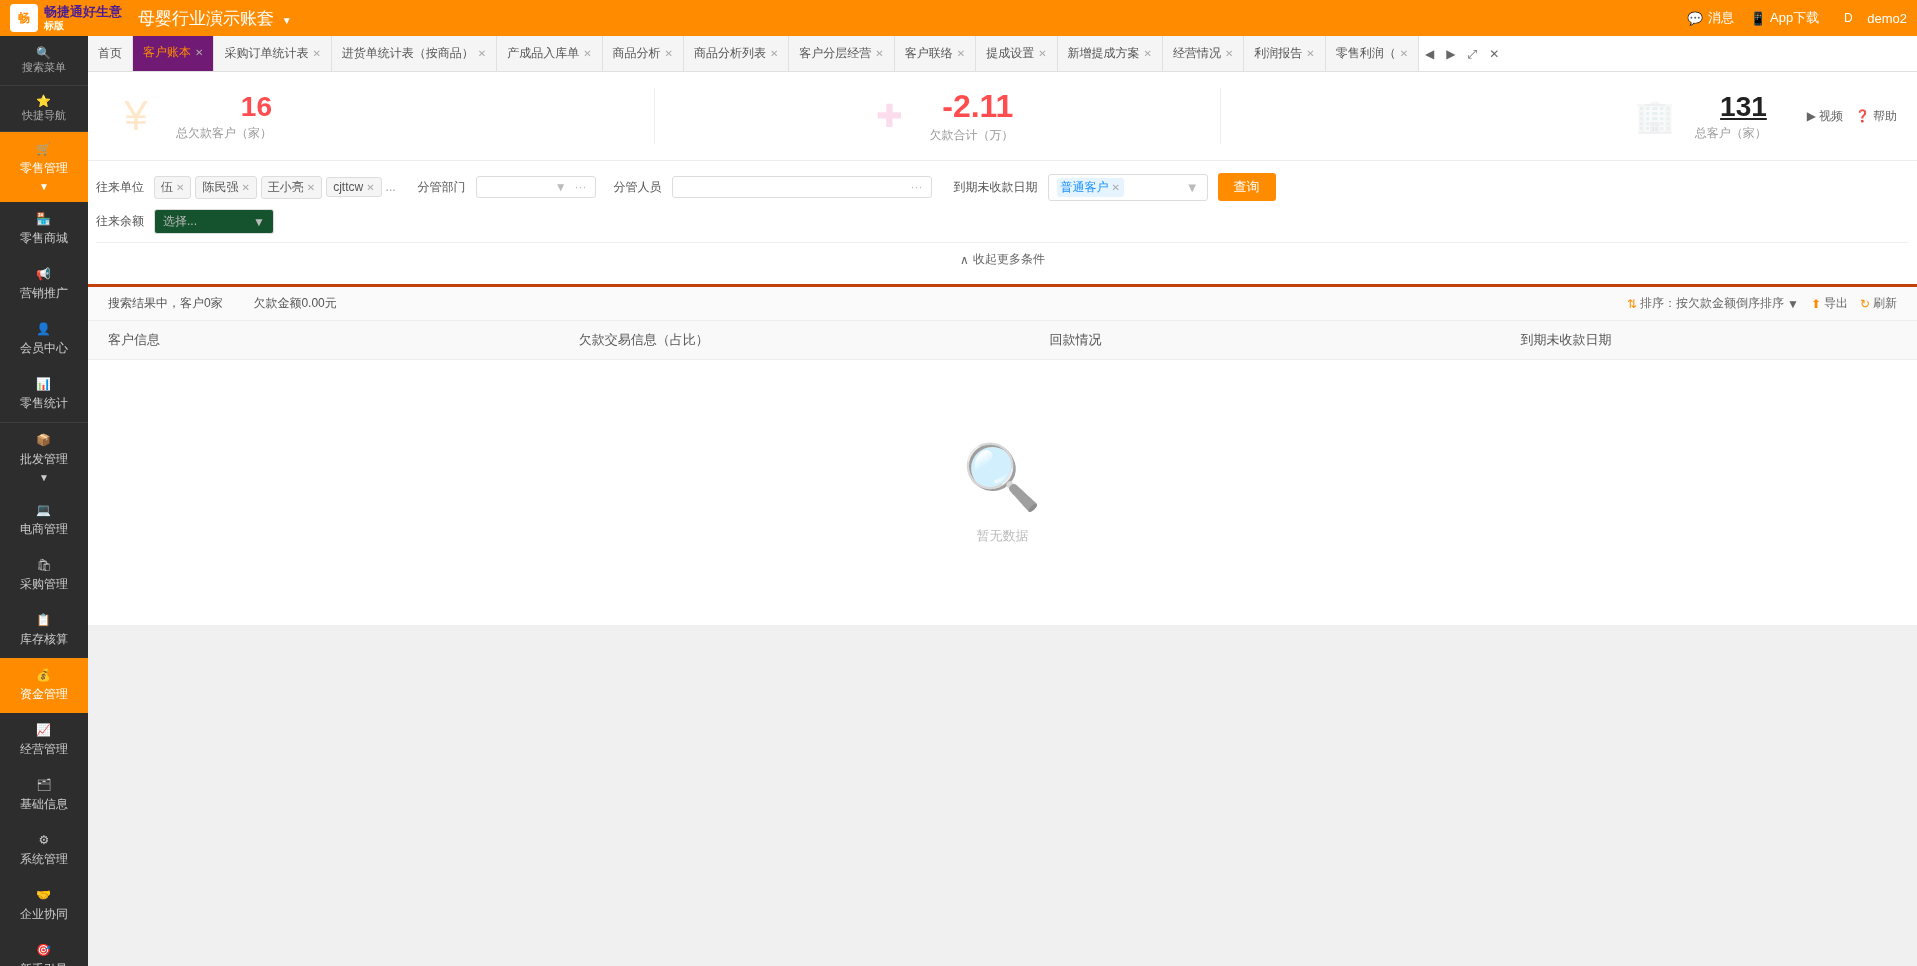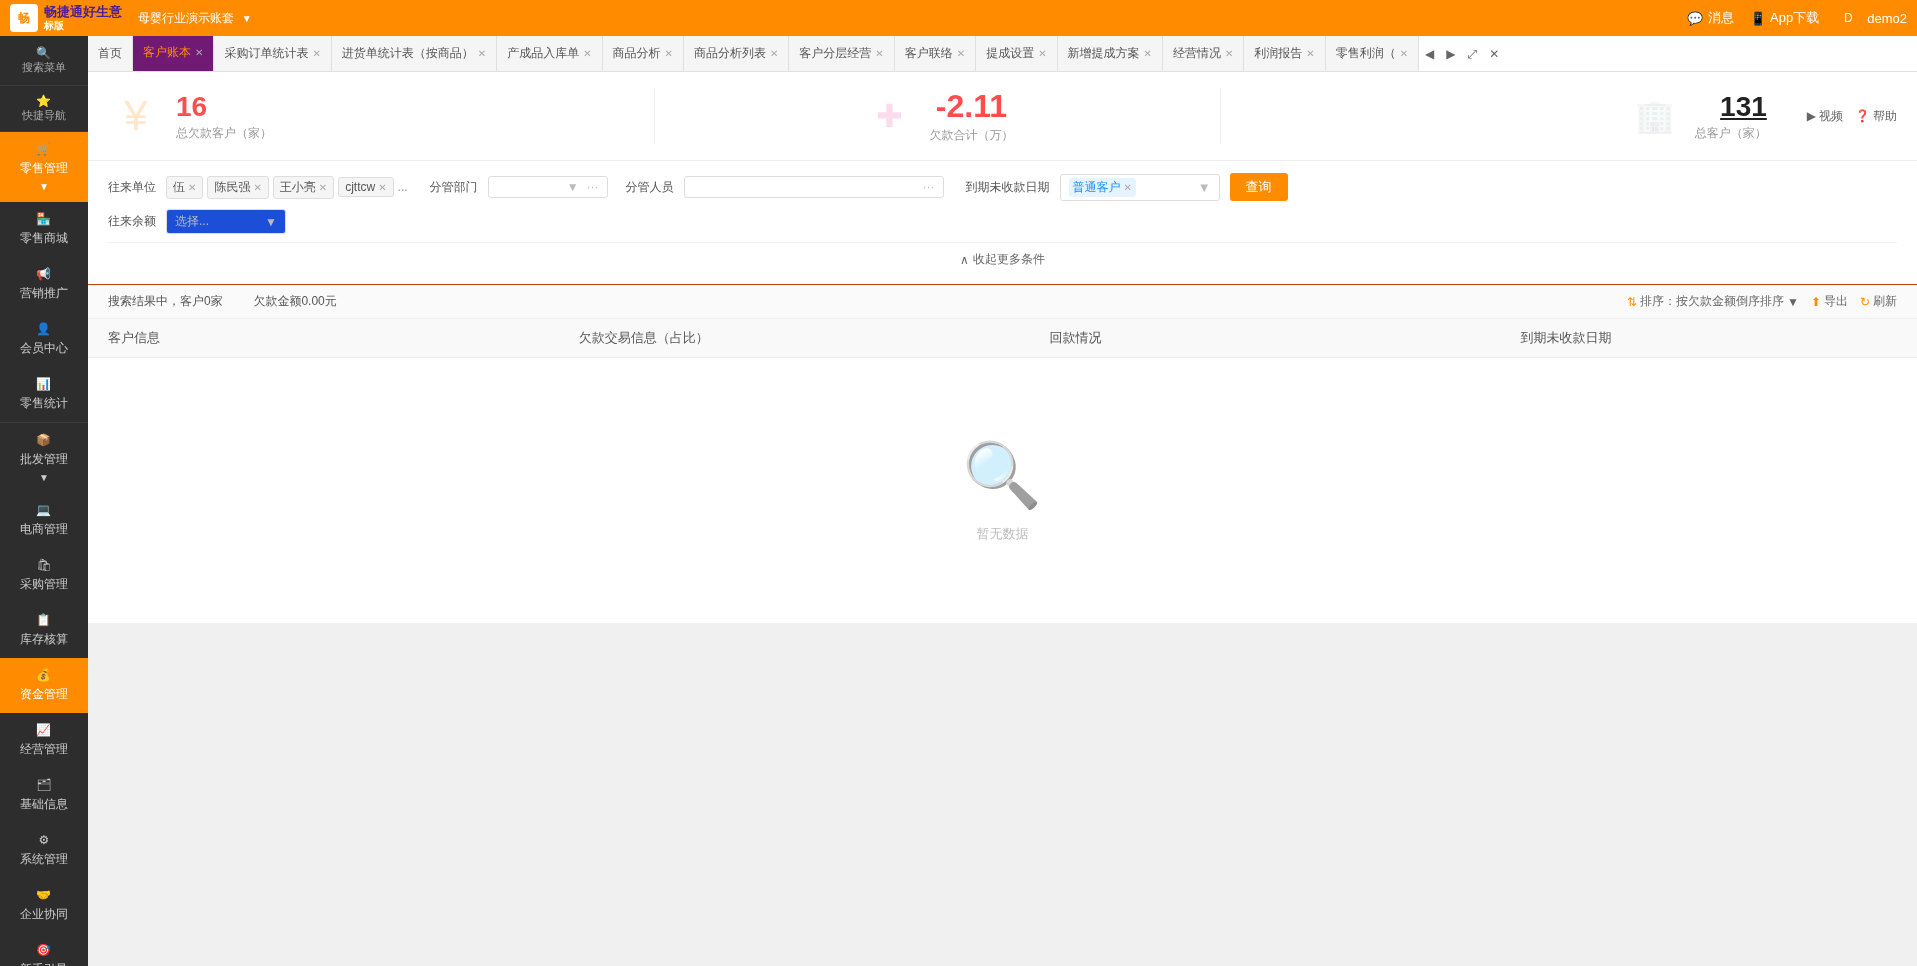--- a/index.html
+++ b/index.html
@@ -33,38 +33,38 @@
     .tab-nav-btn { padding: 0 6px; cursor: pointer; font-size: 12px; color: #666; flex-shrink: 0; }
 
     
     .stats-area { background: #fff; display: flex; align-items: center; padding: 16px 20px; gap: 0; border-bottom: 1px solid #eee; }
     .stat-block { flex: 1; display: flex; align-items: center; gap: 12px; padding-right: 20px; border-right: 1px solid #eee; margin-right: 20px; }
     .stat-block:last-child { border-right: none; }
     .stat-icon { width: 56px; height: 56px; opacity: 0.15; font-size: 40px; display: flex; align-items: center; justify-content: center; }
     .stat-icon.orange { color: #ff8c00; }
     .stat-icon.pink { color: #e91e8c; }
     .stat-icon.blue { color: #1890ff; }
-    .stat-value { font-size: 28px; font-weight: bold; }
+    .stat-value { font-size: 28px; font-weight: bold; text-align: right; }
     .stat-value.red { color: #ff4d4f; }
     .stat-value.black { color: #222; text-decoration: underline; }
     .stat-label { font-size: 12px; color: #999; margin-top: 2px; }
     .stat-text-block { display: flex; flex-direction: column; }
     .stat-actions { margin-left: auto; display: flex; gap: 12px; font-size: 12px; color: #666; align-items: center; }
 
     
-    .filter-area { background: #fff; padding: 12px 20px; border-bottom: 1px solid #c2410c; }
+    .filter-area { background: #fff; padding: 12px 8px; border-bottom: 3px solid #c2410c; }
     .filter-row { display: flex; align-items: center; gap: 10px; margin-bottom: 8px; flex-wrap: nowrap; }
     .filter-label { font-size: 12px; color: #555; white-space: nowrap; }
     .filter-tags { display: flex; align-items: center; gap: 4px; flex-wrap: wrap; }
     .filter-tag { display: flex; align-items: center; gap: 3px; background: #f5f5f5; border: 1px solid #ddd; border-radius: 3px; padding: 2px 6px; font-size: 12px; color: #555; }
     .filter-tag .tag-close { cursor: pointer; color: #aaa; font-size: 10px; }
     .filter-more { font-size: 12px; color: #999; cursor: pointer; }
     .filter-dropdown { border: 1px solid #ddd; border-radius: 3px; padding: 3px 8px; font-size: 12px; color: #555; background: #fff; display: flex; align-items: center; gap: 4px; cursor: pointer; min-width: 120px; }
     .filter-input { border: 1px solid #ddd; border-radius: 3px; padding: 3px 8px; font-size: 12px; color: #555; background: #fff; display: flex; align-items: center; gap: 4px; cursor: pointer; min-width: 200px; }
-    .filter-select { border: 1px solid #ddd; border-radius: 3px; padding: 3px 8px; font-size: 12px; color: #555; background: #1d4ed8; display: flex; align-items: center; gap: 4px; cursor: pointer; min-width: 120px; }
+    .filter-select { border: 1px solid #ddd; border-radius: 3px; padding: 3px 8px; font-size: 12px; color: #555; background: #14532d; display: flex; align-items: center; gap: 4px; cursor: pointer; min-width: 120px; }
     .collapse-btn { display: flex; align-items: center; gap: 4px; font-size: 12px; color: #666; cursor: pointer; justify-content: center; padding: 4px; }
     .btn-query { background: #ff8c00; color: #fff; border: none; border-radius: 3px; padding: 5px 16px; font-size: 13px; cursor: pointer; }
     .filter-select-with-tag { display: flex; align-items: center; gap: 4px; border: 1px solid #ddd; border-radius: 3px; padding: 3px 8px; min-width: 160px; }
 
     
     .result-bar { background: #fafafa; padding: 8px 20px; display: flex; align-items: flex-start; justify-content: space-between; border-bottom: 1px solid #eee; }
     .result-info { font-size: 12px; color: #555; }
     .result-actions { display: flex; align-items: center; gap: 12px; font-size: 12px; color: #666; }
     .sort-btn { display: flex; align-items: center; gap: 3px; cursor: pointer; }
     .export-btn { display: flex; align-items: center; gap: 3px; cursor: pointer; color: #666; }
@@ -91,21 +91,21 @@
 
   <div class="top-bar">
     <div class="top-bar-logo">
       <div class="logo-icon">畅</div>
       <div style="display:flex;flex-direction:column;line-height:1.2;">
         <span style="font-size:13px;font-weight:bold;color:#4c1d95;">畅捷通好生意</span>
         <span style="font-size:10px;color:#ffe;">标版</span>
       </div>
     </div>
     <div style="margin-left:16px;">
-      <span style="color:#fff;font-size:12px;">母婴行业演示账套</span>
+      <span style="color:#fff;font-size:17px;">母婴行业演示账套</span>
       <span style="color:#fff;font-size:10px;margin-left:4px;">▼</span>
     </div>
     <div class="top-bar-right">
       <div style="display:flex;align-items:center;gap:4px;cursor:pointer;color:#fff;">
         <span>💬</span>
         <span>消息</span>
       </div>
       <div style="display:flex;align-items:center;gap:4px;cursor:pointer;color:#fff;">
         <span>📱</span>
         <span>App下载</span>

